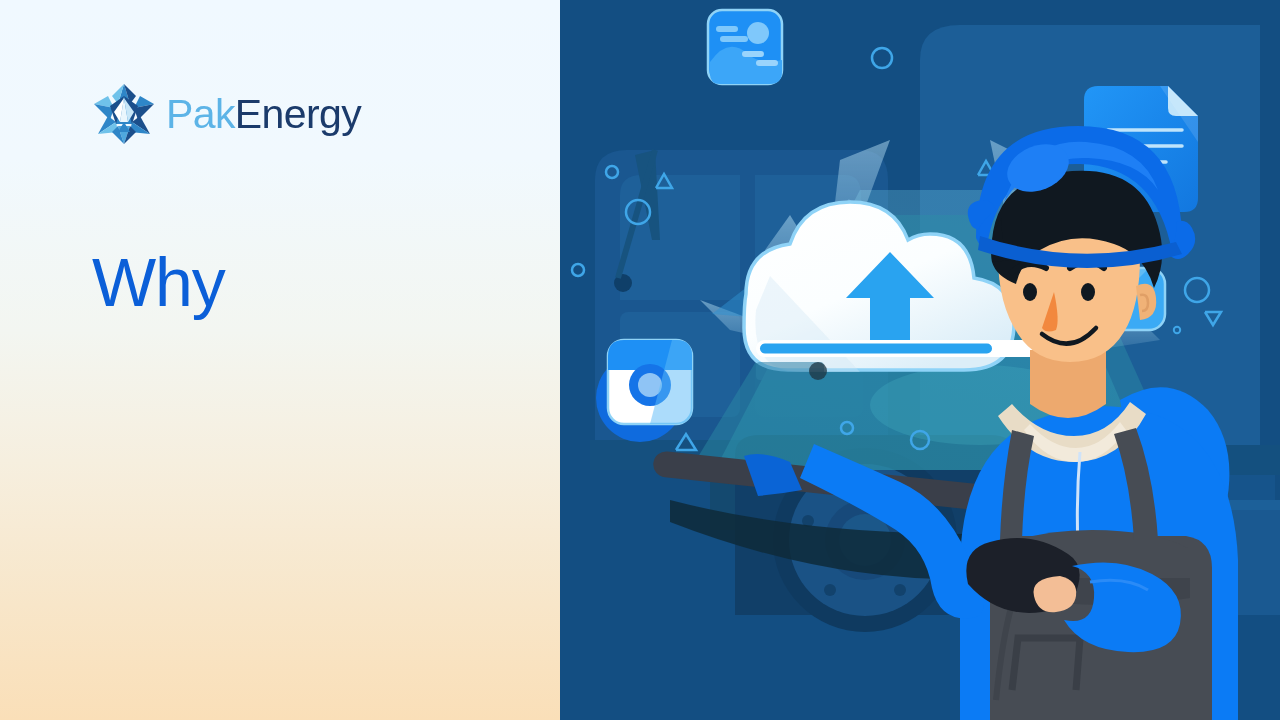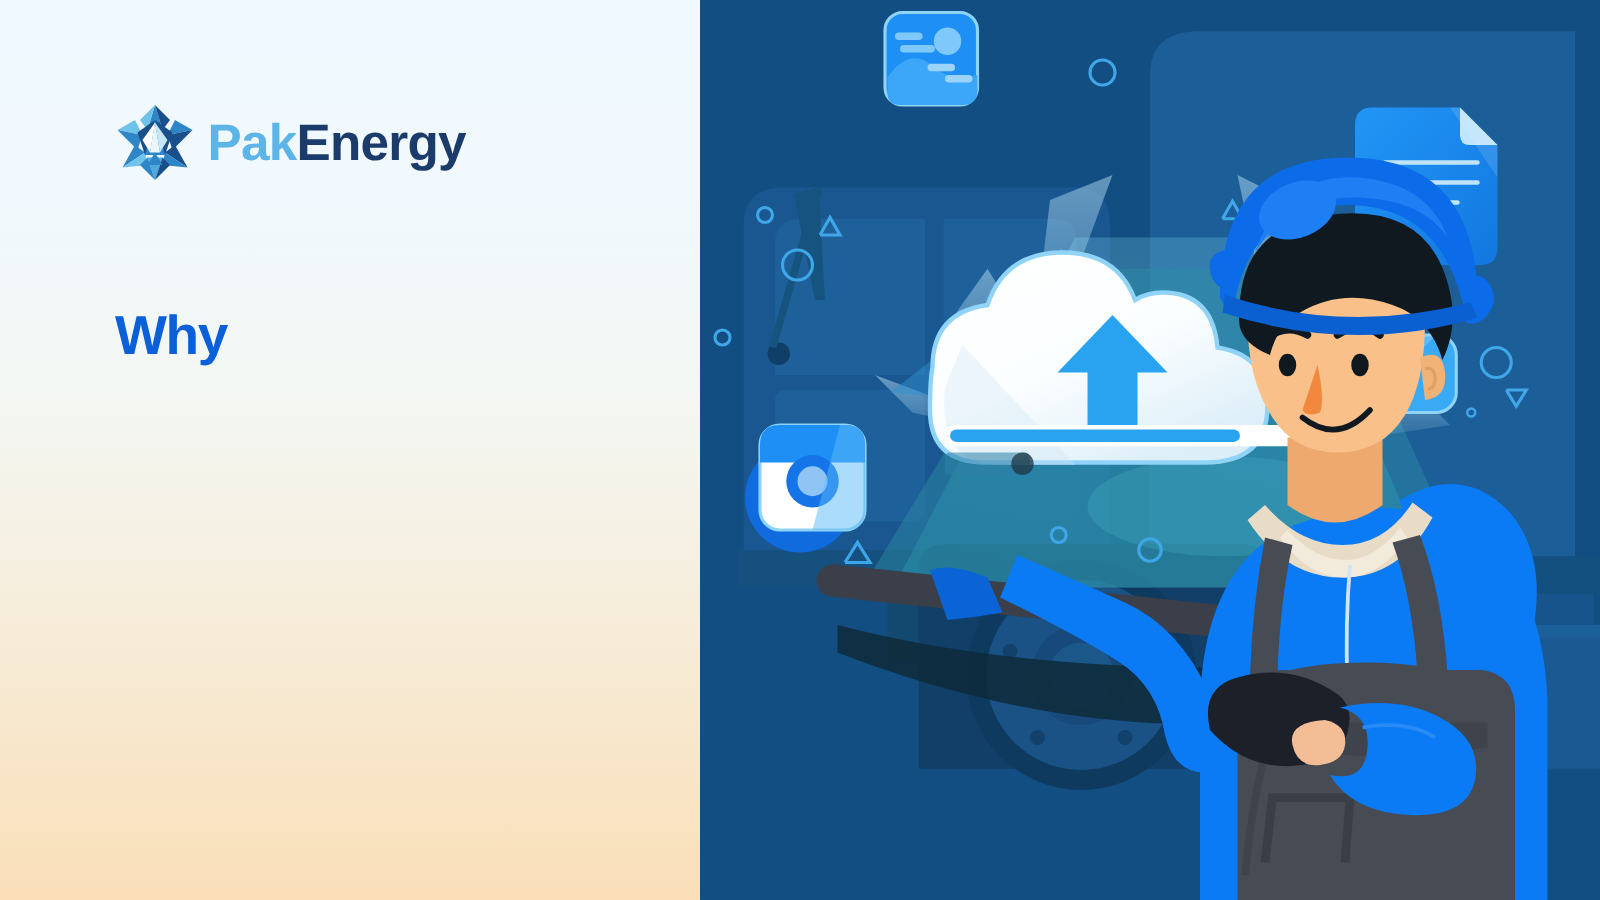--- a/index.html
+++ b/index.html
@@ -36,37 +36,37 @@
     position: absolute;
     left: 92px;
     top: 82px;
     display: flex;
     align-items: center;
     gap: 10px;
   }
   .logo-mark { width: 64px; height: 64px; display: block; }
   .logo-word {
     font-size: 41px;
-    font-weight: 700;
+    font-weight: 400;
     letter-spacing: -0.6px;
     line-height: 1;
     white-space: nowrap;
   }
   .logo-word .w-pak { color: #5DB4E7; }
   .logo-word .w-energy { color: #1B3B6B; }
 
   .headline {
     position: absolute;
     left: 92px;
     top: 243px;
     width: 460px;
     margin: 0;
     color: #0B5FD8;
-    font-size: 44px;
-    font-weight: 700;
+    font-size: 68px;
+    font-weight: 400;
     line-height: 1.16;
     letter-spacing: -1.1px;
   }
 
   
   .right-panel {
     position: absolute;
     left: 560px; top: 0;
     width: 720px;
     height: 720px;

